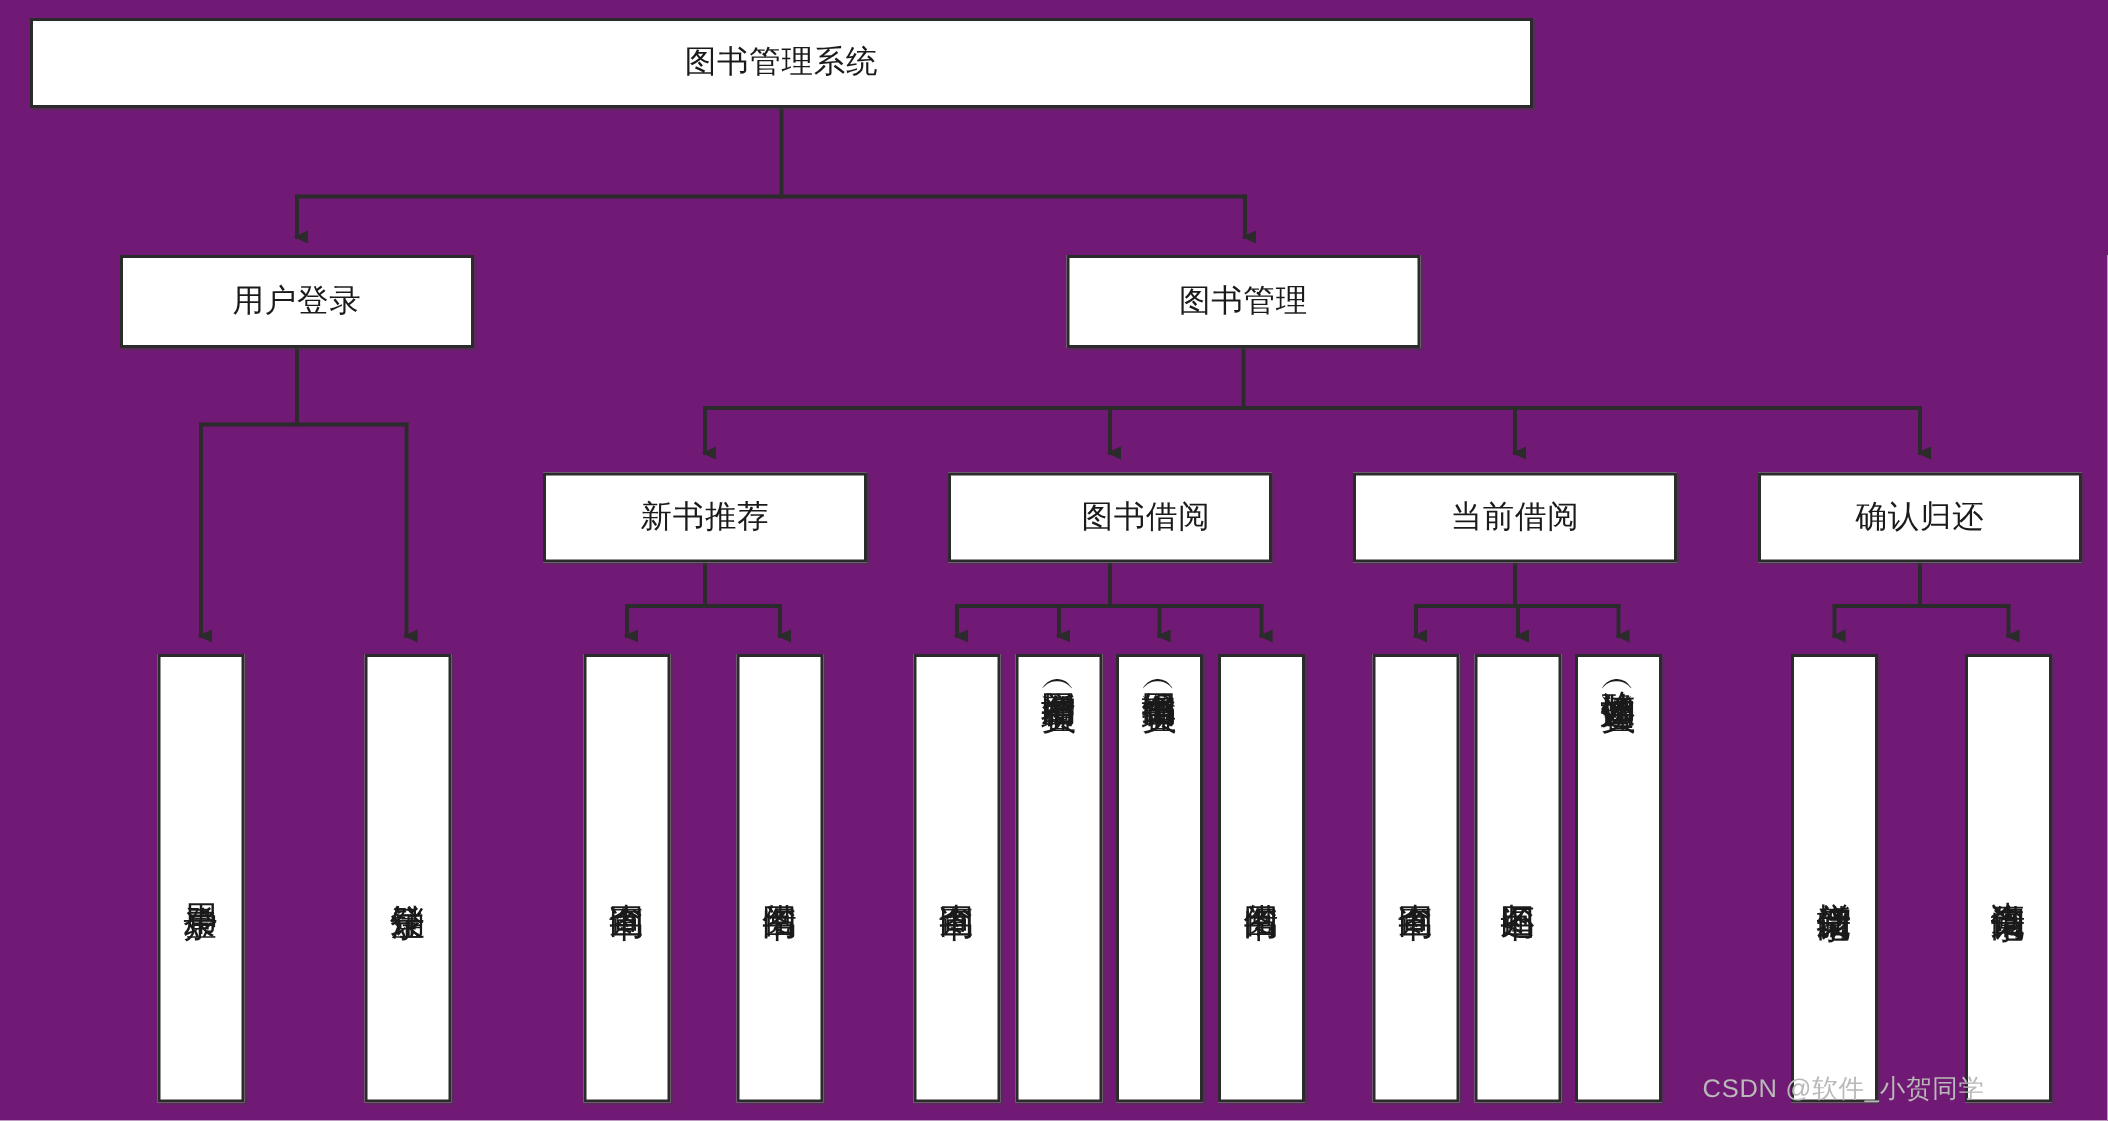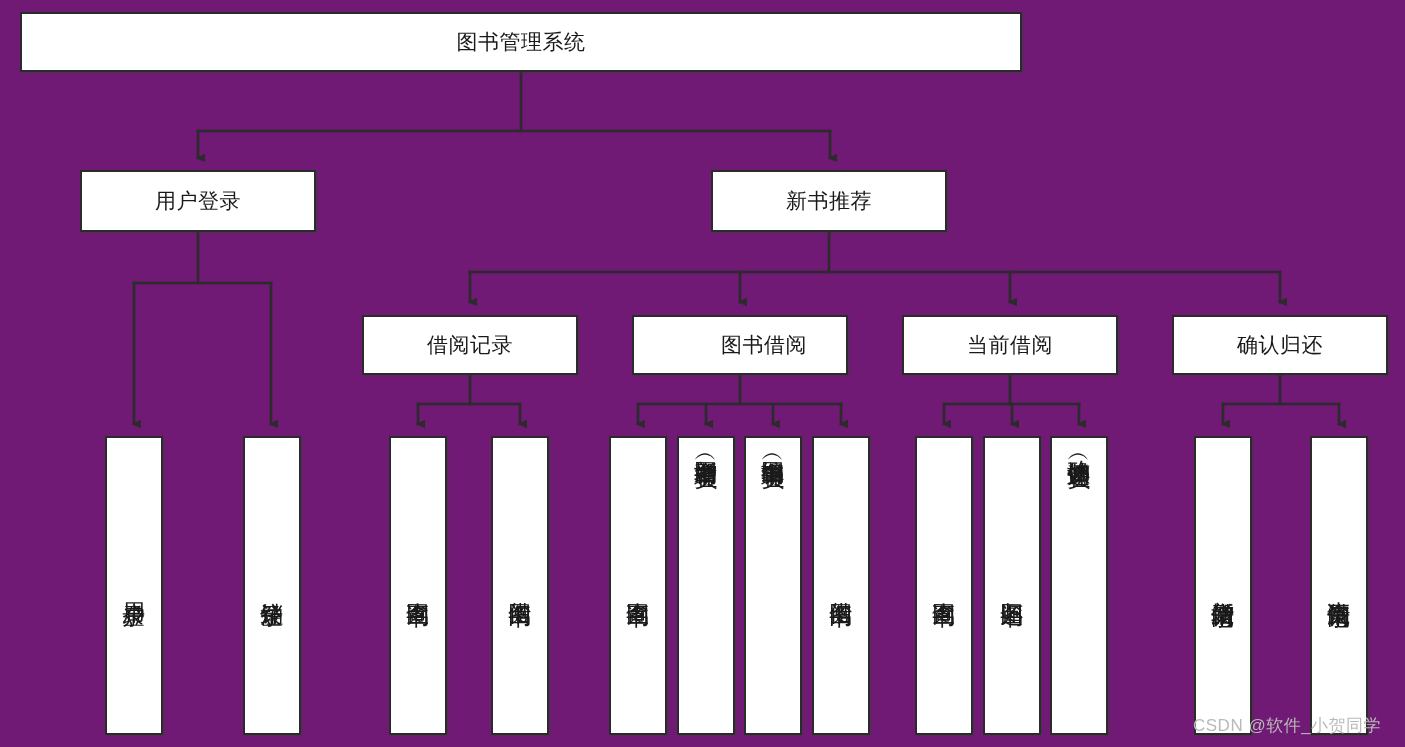--- a/index.html
+++ b/index.html
@@ -126,25 +126,25 @@
   </svg>
 
   <div class="node horiz" style="left:20px; top:12px; width:1002px; height:60px;">
     <span class="label">图书管理系统</span>
   </div>
 
   <div class="node horiz" style="left:80px; top:170px; width:236px; height:62px;">
     <span class="label">用户登录</span>
   </div>
   <div class="node horiz" style="left:711px; top:170px; width:236px; height:62px;">
+    <span class="label">图书管理</span>
+  </div>
+
+  <div class="node horiz" style="left:362px; top:315px; width:216px; height:60px;">
     <span class="label">新书推荐</span>
-  </div>
-
-  <div class="node horiz" style="left:362px; top:315px; width:216px; height:60px;">
-    <span class="label">借阅记录</span>
   </div>
   <div class="node horiz" style="left:632px; top:315px; width:216px; height:60px;padding-left:48px;">
     <span class="label">图书借阅</span>
   </div>
   <div class="node horiz" style="left:902px; top:315px; width:216px; height:60px;">
     <span class="label">当前借阅</span>
   </div>
   <div class="node horiz" style="left:1172px; top:315px; width:216px; height:60px;">
     <span class="label">确认归还</span>
   </div>
@@ -186,15 +186,15 @@
     <span class="label">确认归还（管理员）</span>
   </div>
 
   <div class="node vert centered" style="left:1194px; top:436px; width:58px; height:299px;">
     <span class="label">新增借阅记录</span>
   </div>
   <div class="node vert centered" style="left:1310px; top:436px; width:58px; height:299px;">
     <span class="label">查询借阅记录</span>
   </div>
 
-  <div class="watermark" style="left:1193px; top:714px;">CSDN @软件_小贺同学</div>
+  <div class="watermark" style="left:1135px; top:714px;">CSDN @软件_小贺同学</div>
 
 </div>
 
 </body></html>

